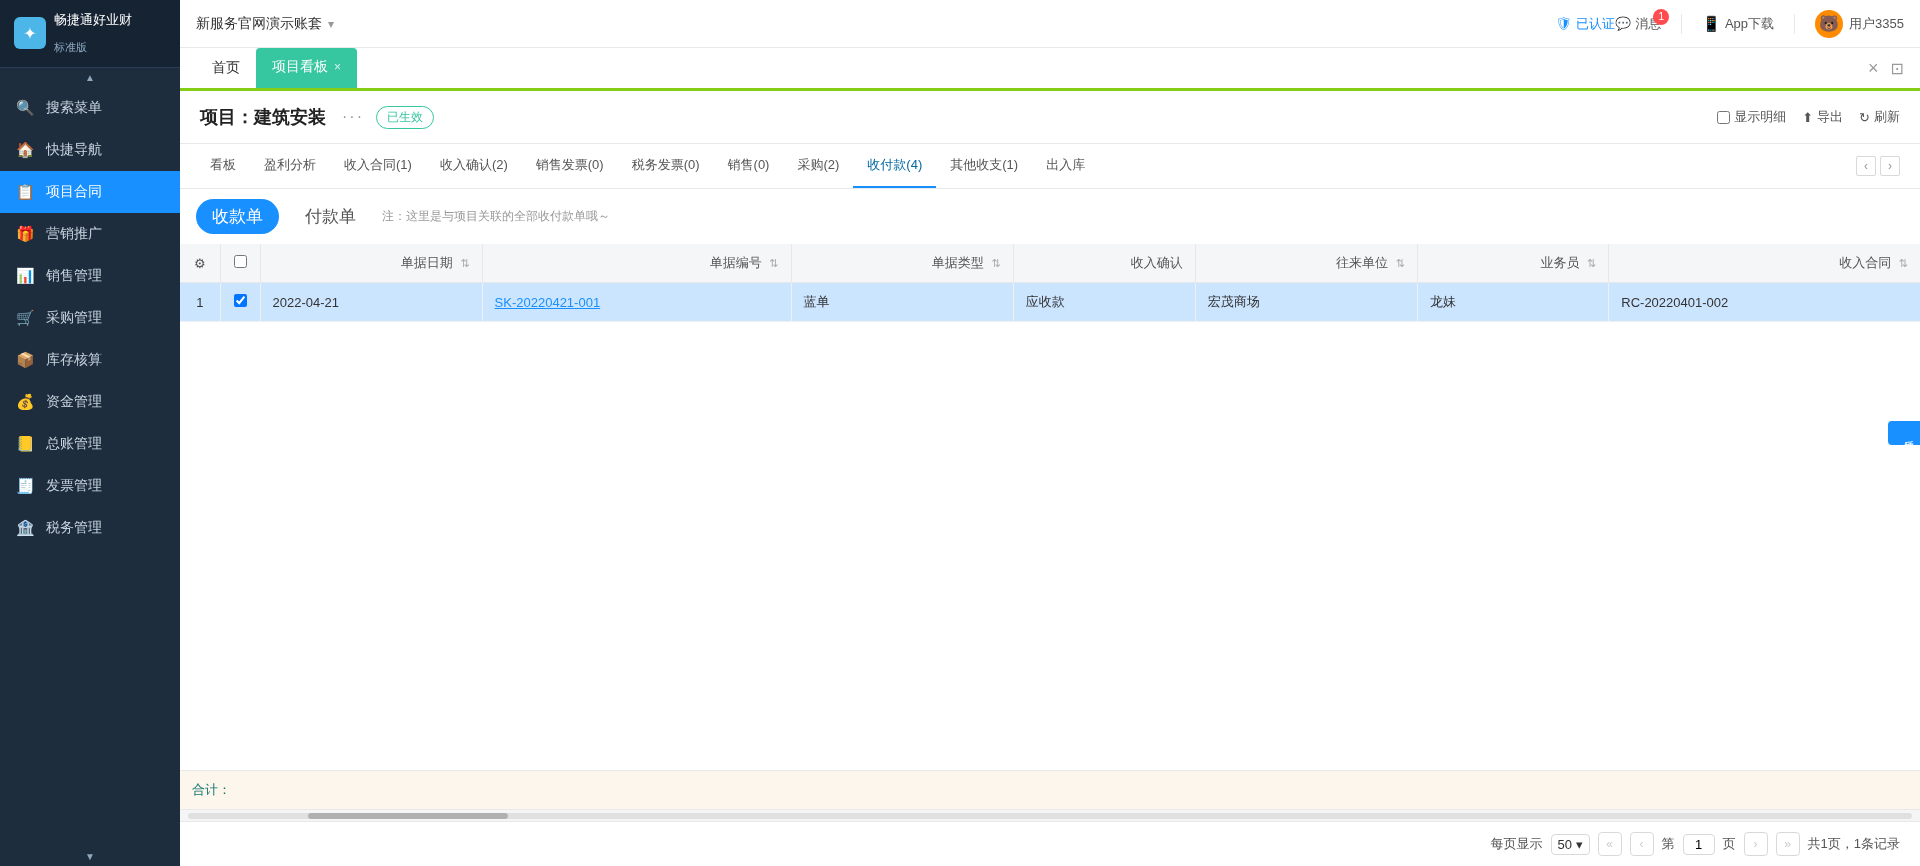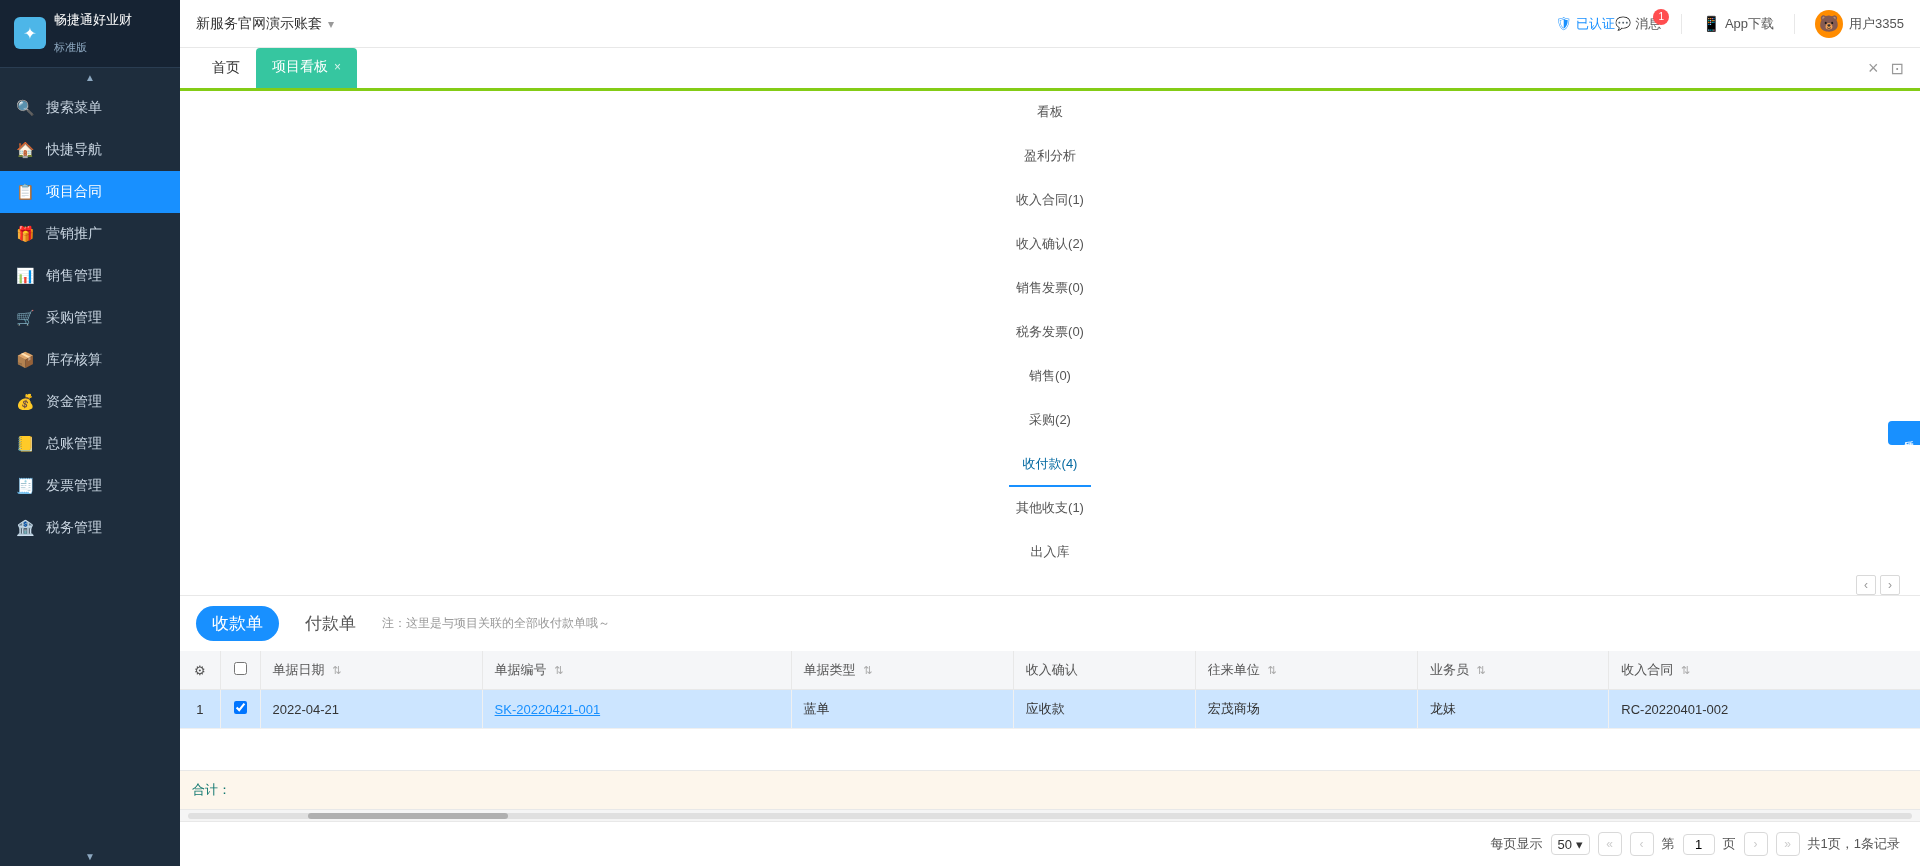--- a/index.html
+++ b/index.html
@@ -243,21 +243,20 @@
 
     
     .sub-tabs {
       display: flex;
       align-items: center;
       padding: 0 16px;
       border-bottom: 1px solid #e8e8e8;
       overflow-x: auto;
       flex-shrink: 0;
       background: #fff;
-      flex-direction: column;
     }
     .sub-tab {
       padding: 12px 14px;
       font-size: 13px;
       color: #555;
       cursor: pointer;
       white-space: nowrap;
       border-bottom: 2px solid transparent;
     }
     .sub-tab.active {
@@ -316,21 +315,21 @@
       width: 100%;
       border-collapse: collapse;
       font-size: 13px;
     }
     thead tr {
       background: #f5f6f8;
       border-bottom: 1px solid #e8e8e8;
     }
     thead th {
       padding: 10px 12px;
-      text-align: left;
+      text-align: right;
       color: #555;
       font-weight: 500;
       border-right: 1px solid #e8e8e8;
       white-space: nowrap;
     }
     thead th:last-child { border-right: none; }
     .th-settings { width: 40px; text-align: center; }
     .th-checkbox { width: 40px; text-align: center; }
     tbody tr { border-bottom: 1px solid #f0f0f0; }
     tbody tr.selected { background: #cce5ff; }
@@ -552,20 +551,39 @@
     </div>
     <div class="tabs-spacer"></div>
     <div class="tabs-window-btns">
       <span style="font-size:18px;color:#999;cursor:pointer">×</span>
       <span style="font-size:16px;color:#999;cursor:pointer">⊡</span>
     </div>
   </div>
 
   <div class="content">
 
+    <div class="project-header">
+      <span class="project-title">项目：建筑安装</span>
+      <span class="project-more">···</span>
+      <span class="project-status">已生效</span>
+      <div class="project-header-right">
+        <label class="checkbox-label">
+          <input type="checkbox" style="">
+          <span>显示明细</span>
+        </label>
+        <div class="project-header-btn">
+          <span>⬆</span>
+          <span>导出</span>
+        </div>
+        <div class="project-header-btn">
+          <span>↻</span>
+          <span>刷新</span>
+        </div>
+      </div>
+    </div>
 
     <div class="sub-tabs">
       <div class="sub-tab">
         <span>看板</span>
       </div>
       <div class="sub-tab">
         <span>盈利分析</span>
       </div>
       <div class="sub-tab">
         <span>收入合同(1)</span>

